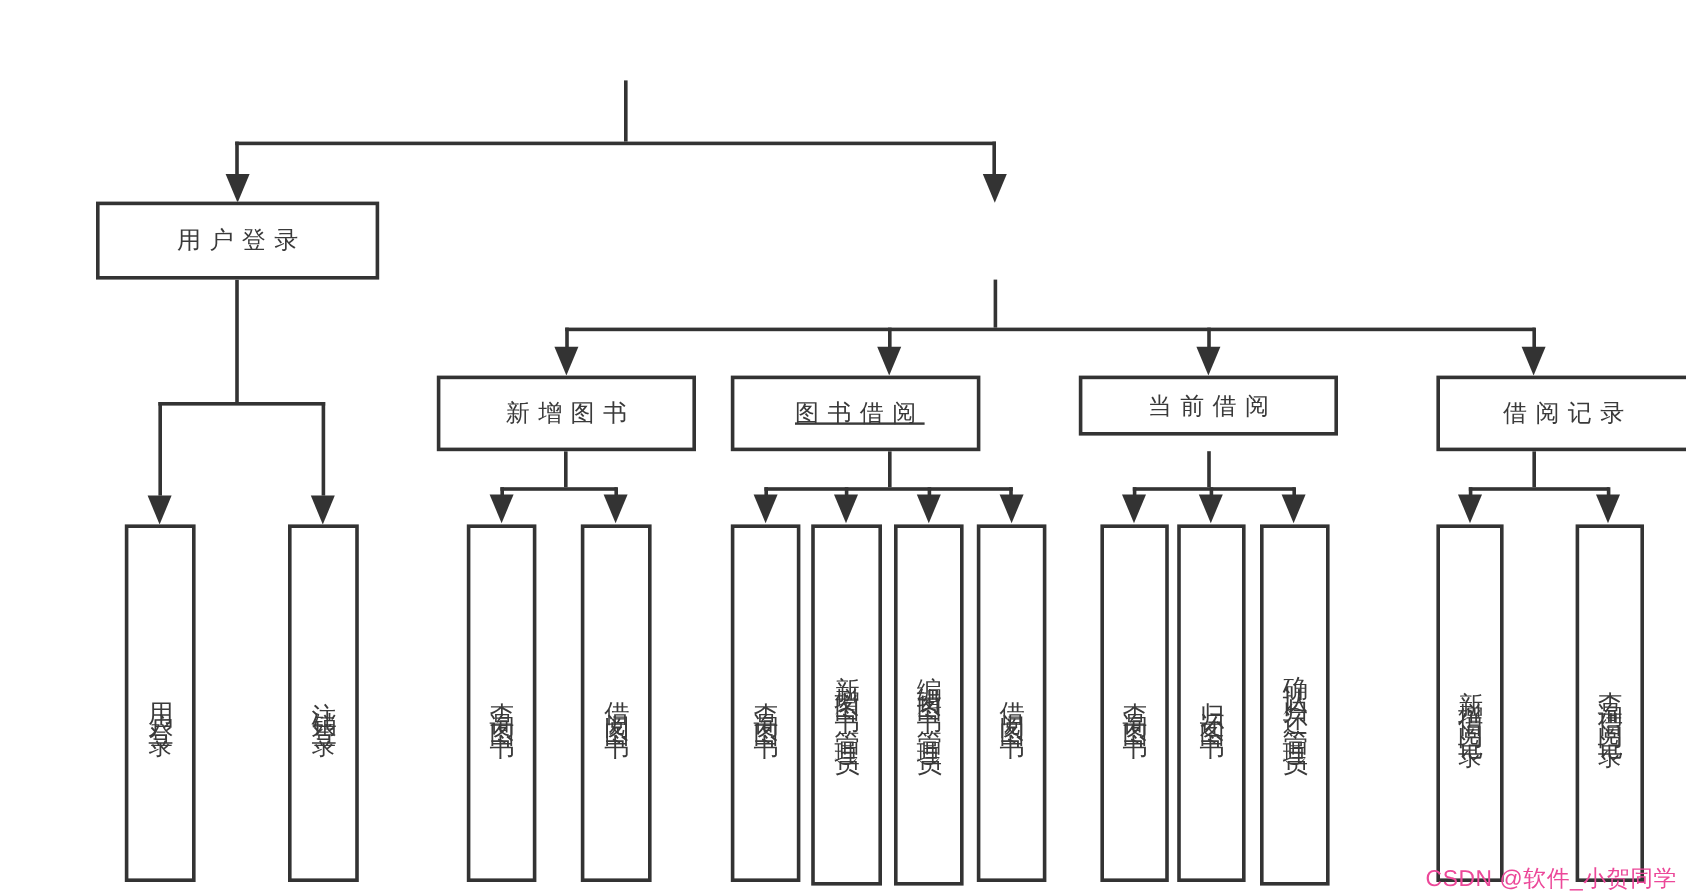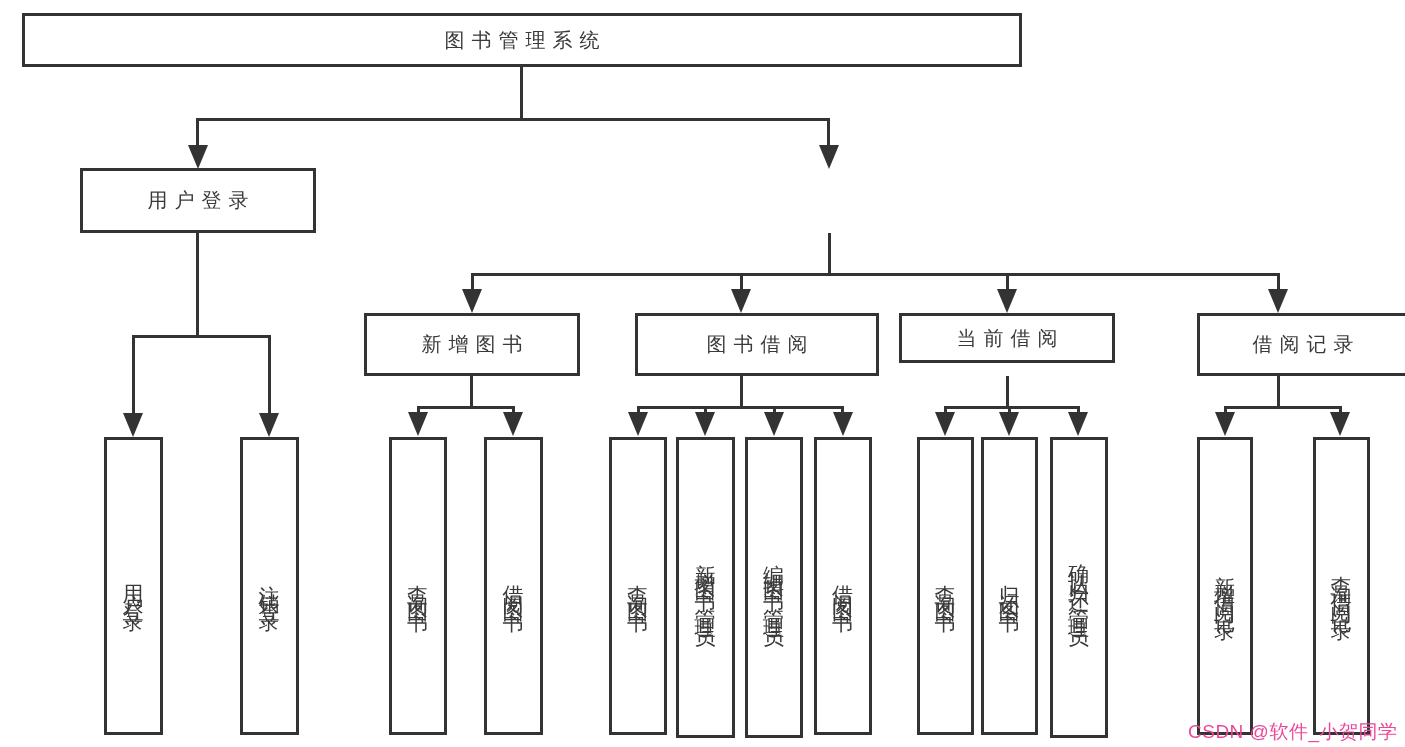--- a/index.html
+++ b/index.html
@@ -118,32 +118,29 @@
   <div class="arrow" style="left:999px; top:412px;"></div>
   <div class="arrow" style="left:1068px; top:412px;"></div>
 
   <div class="line" style="left:1277px; top:376px; width:3px; height:30px;"></div>
   <div class="line" style="left:1224px; top:406px; width:117px; height:3px;"></div>
   <div class="line" style="left:1224px; top:406px; width:3px; height:8px;"></div>
   <div class="line" style="left:1339px; top:406px; width:3px; height:8px;"></div>
   <div class="arrow" style="left:1215px; top:412px;"></div>
   <div class="arrow" style="left:1330px; top:412px;"></div>
 
-  <div class="box" style="left:22px; top:13px; width:1000px; height:54px;">
-    <span class="hlabel">图书管理系统</span>
-  </div>
 
   <div class="box" style="left:80px; top:168px; width:236px; height:65px;">
     <span class="hlabel">用户登录</span>
   </div>
 
   <div class="box" style="left:364px; top:313px; width:216px; height:63px;">
     <span class="hlabel">新增图书</span>
   </div>
-  <div class="box" style="left:635px; top:313px; width:244px; height:63px;">
+  <div class="box" style="left:609px; top:313px; width:208px; height:63px;text-decoration:underline;">
     <span class="hlabel">图书借阅</span>
   </div>
   <div class="box" style="left:899px; top:313px; width:216px; height:50px;">
     <span class="hlabel">当前借阅</span>
   </div>
   <div class="box" style="left:1173px; top:313px; width:212px; height:63px;margin-left:24px;">
     <span class="hlabel">借阅记录</span>
   </div>
 
   <div class="box" style="left:104px; top:437px; width:59px; height:298px;">

